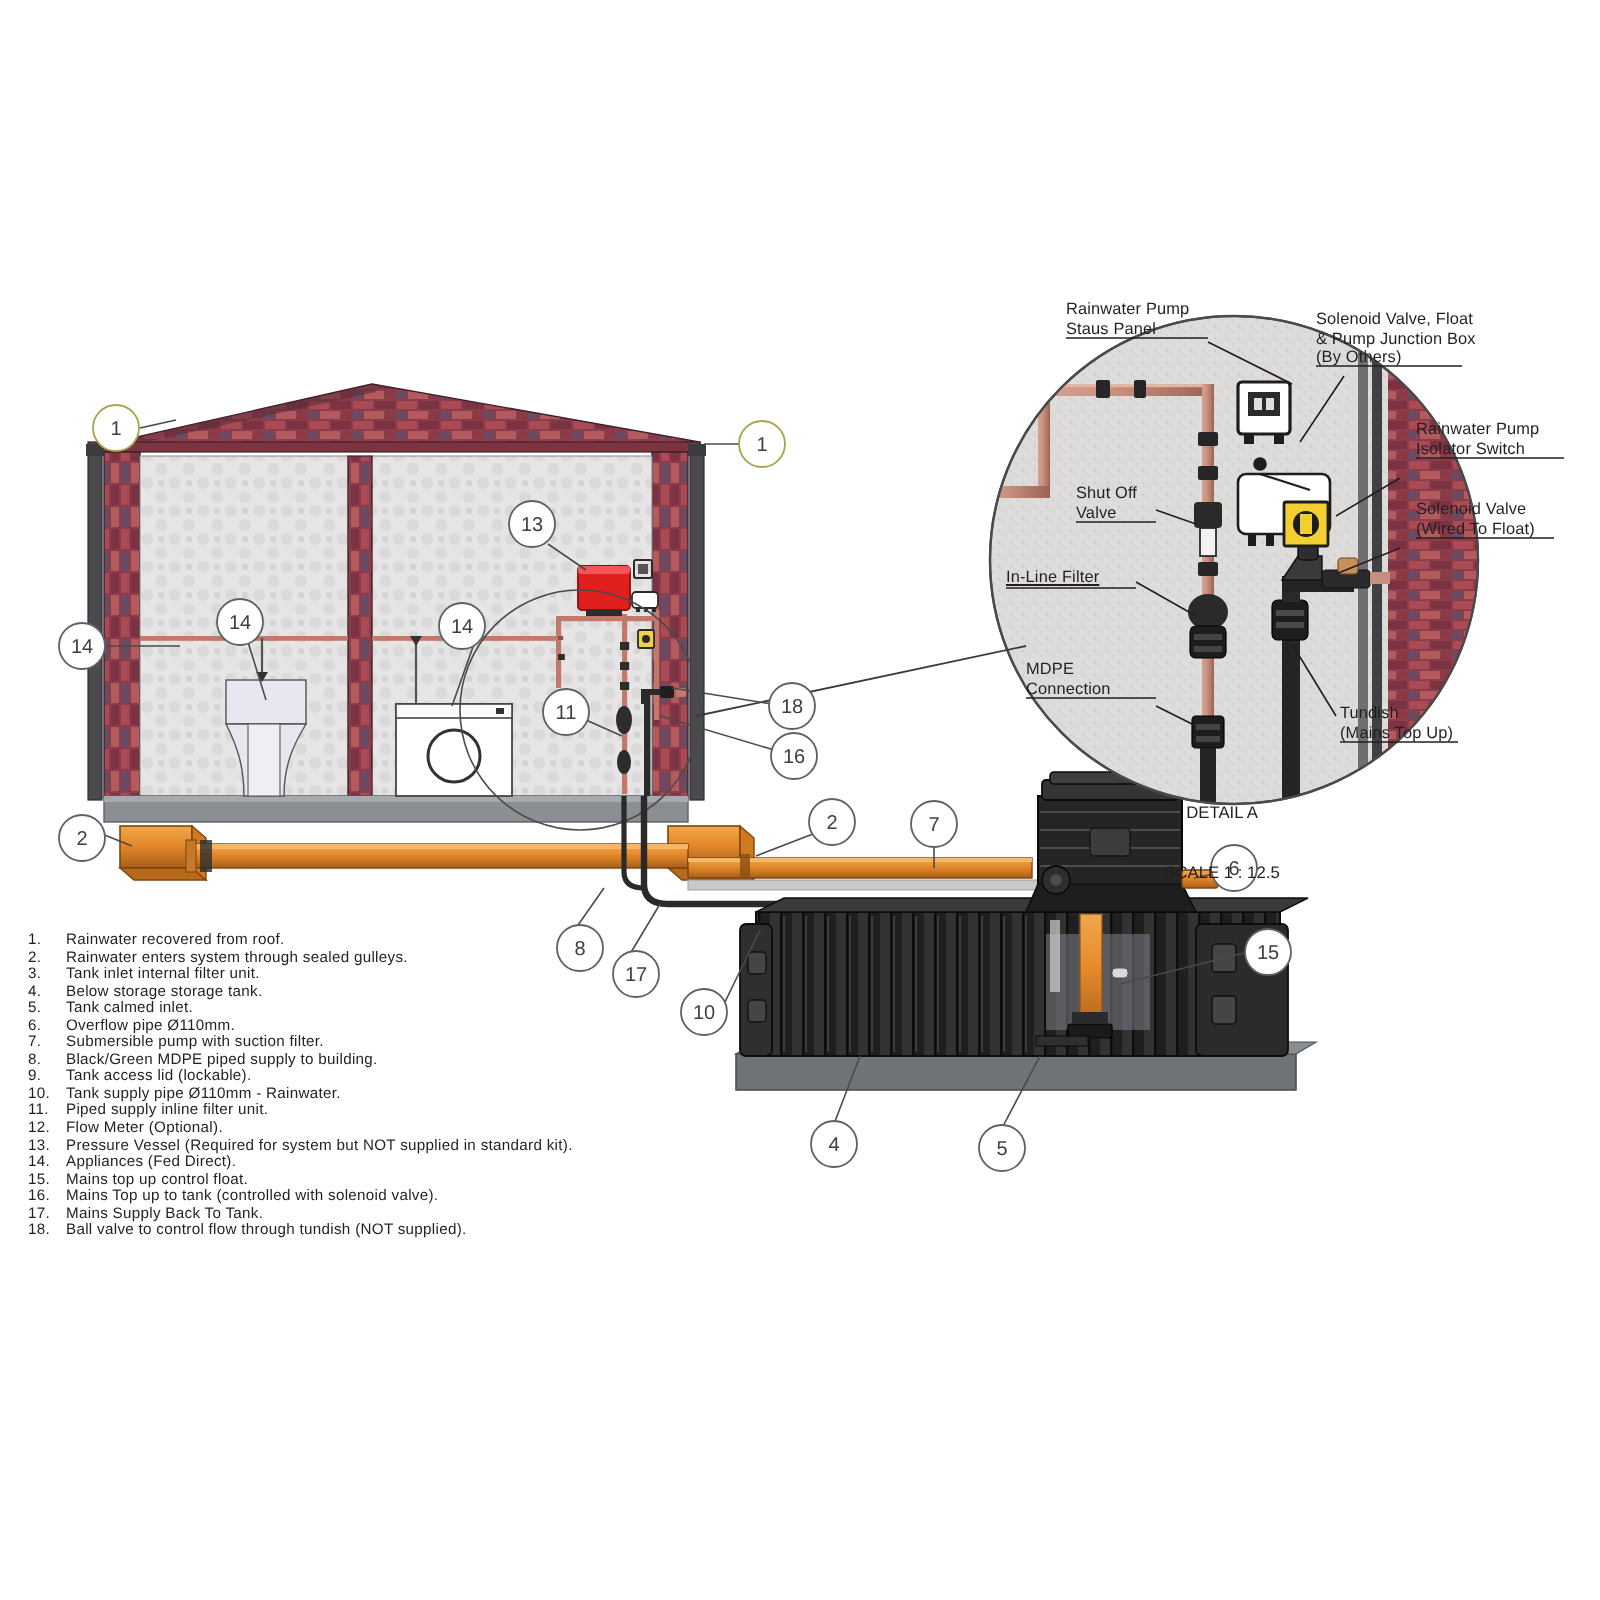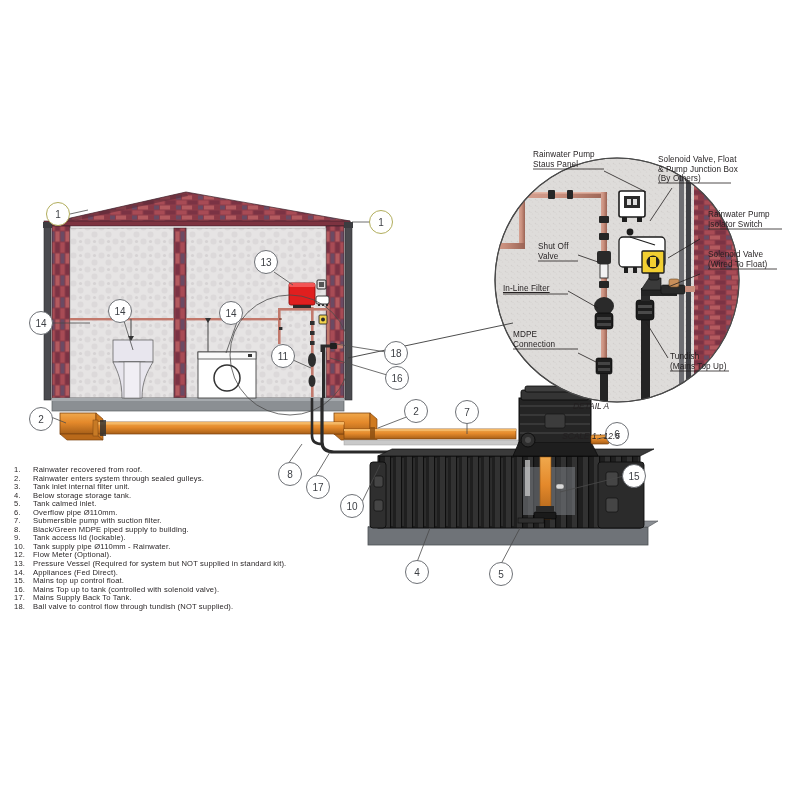--- a/index.html
+++ b/index.html
@@ -534,21 +534,21 @@
       <line x1="658" y1="183" x2="731" y2="183"></line>
       <line x1="708" y1="229" x2="782" y2="229"></line>
       <line x1="708" y1="269" x2="777" y2="269"></line>
       <line x1="538" y1="261" x2="578" y2="261"></line>
       <line x1="503" y1="294" x2="568" y2="294"></line>
       <line x1="513" y1="349" x2="578" y2="349"></line>
       <line x1="670" y1="371" x2="729" y2="371"></line>
     </g>
   </svg>
 
-  <div class="dcaption" style="left:591px; top:381px; transform:translateX(-50%);font-style:italic;">
+  <div class="dcaption" style="left:611px; top:381px; transform:translateX(-50%);">
     <div>DETAIL A</div>
     <div>SCALE 1 : 12.5</div>
   </div>
 
   <div id="legend">
       <div class="row">
         <span class="num">1.</span>
         <span class="txt">Rainwater recovered from roof.</span>
       </div>
       <div class="row">
@@ -581,20 +581,24 @@
       </div>
       <div class="row">
         <span class="num">9.</span>
         <span class="txt">Tank access lid (lockable).</span>
       </div>
       <div class="row">
         <span class="num">10.</span>
         <span class="txt">Tank supply pipe Ø110mm - Rainwater.</span>
       </div>
       <div class="row">
+        <span class="num">11.</span>
+        <span class="txt">Piped supply inline filter unit.</span>
+      </div>
+      <div class="row">
         <span class="num">12.</span>
         <span class="txt">Flow Meter (Optional).</span>
       </div>
       <div class="row">
         <span class="num">13.</span>
         <span class="txt">Pressure Vessel (Required for system but NOT supplied in standard kit).</span>
       </div>
       <div class="row">
         <span class="num">14.</span>
         <span class="txt">Appliances (Fed Direct).</span>

